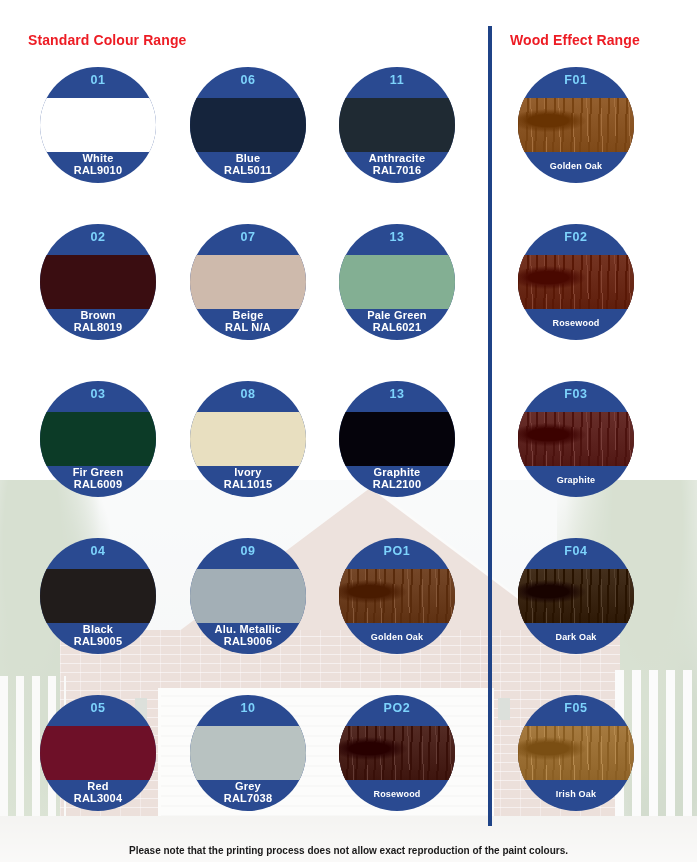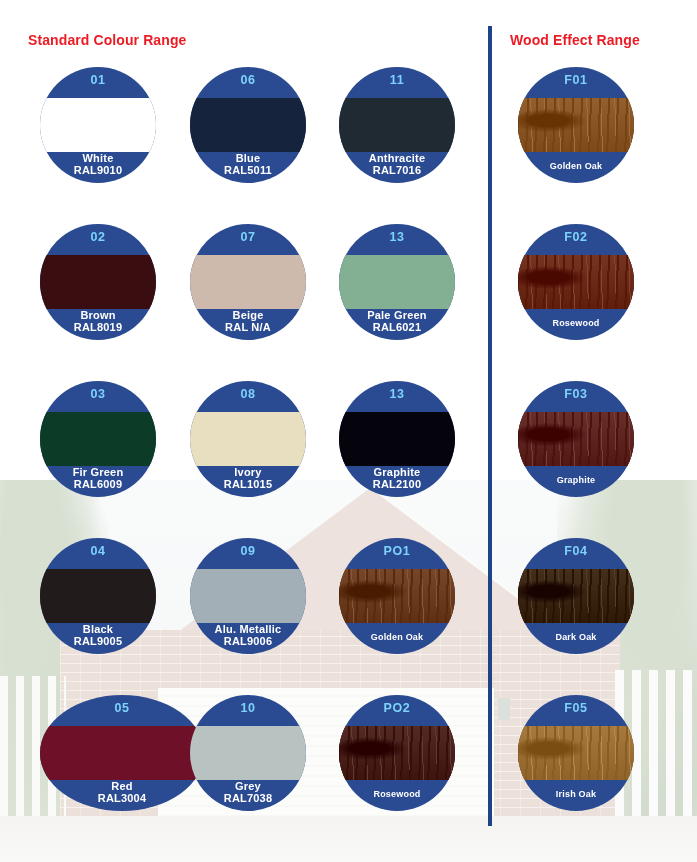--- a/index.html
+++ b/index.html
@@ -241,21 +241,21 @@
         </div>
       </div>
       <div class="swatch" style="left: 40px; top: 538px;">
         <div class="code">04</div>
         <div class="band" style="background-color:#211C1B;"></div>
         <div class="labels">
           <span class="name">Black</span>
           <span class="ral">RAL9005</span>
         </div>
       </div>
-      <div class="swatch" style="left: 40px; top: 695px; padding-left: 48px;">
+      <div class="swatch" style="left: 40px; top: 695px;">
         <div class="code">05</div>
         <div class="band" style="background-color:#6E1028;"></div>
         <div class="labels">
           <span class="name">Red</span>
           <span class="ral">RAL3004</span>
         </div>
       </div>
       <div class="swatch" style="left: 190px; top: 67px;">
         <div class="code">06</div>
         <div class="band" style="background-color:#15243C;"></div>
@@ -364,14 +364,15 @@
       </div>
       <div class="swatch wood" style="left: 518px; top: 695px;">
         <div class="code">F05</div>
         <div class="band wood" style="background-image:radial-gradient(ellipse 46% 30% at 26% 42%, rgb(122,78,19) 0 38%, rgba(0,0,0,0) 72%),radial-gradient(ellipse 30% 18% at 24% 44%, rgb(182,138,79) 0 40%, rgba(0,0,0,0) 78%),repeating-linear-gradient(92deg, rgb(138,94,35) 0 2px, rgba(0,0,0,0) 2px 9px),repeating-linear-gradient(88deg, rgb(182,138,79) 0 1px, rgba(0,0,0,0) 1px 14px),linear-gradient(180deg, rgb(166,122,63), rgb(144,100,41));background-color:#9C7035;"></div>
         <div class="labels">
           <span class="name">Irish Oak</span>
         </div>
       </div>
     </div>
 
+  <div class="footer-note">Please note that the printing process does not allow exact reproduction of the paint colours.</div>
 
 </div>
 
 </body></html>

